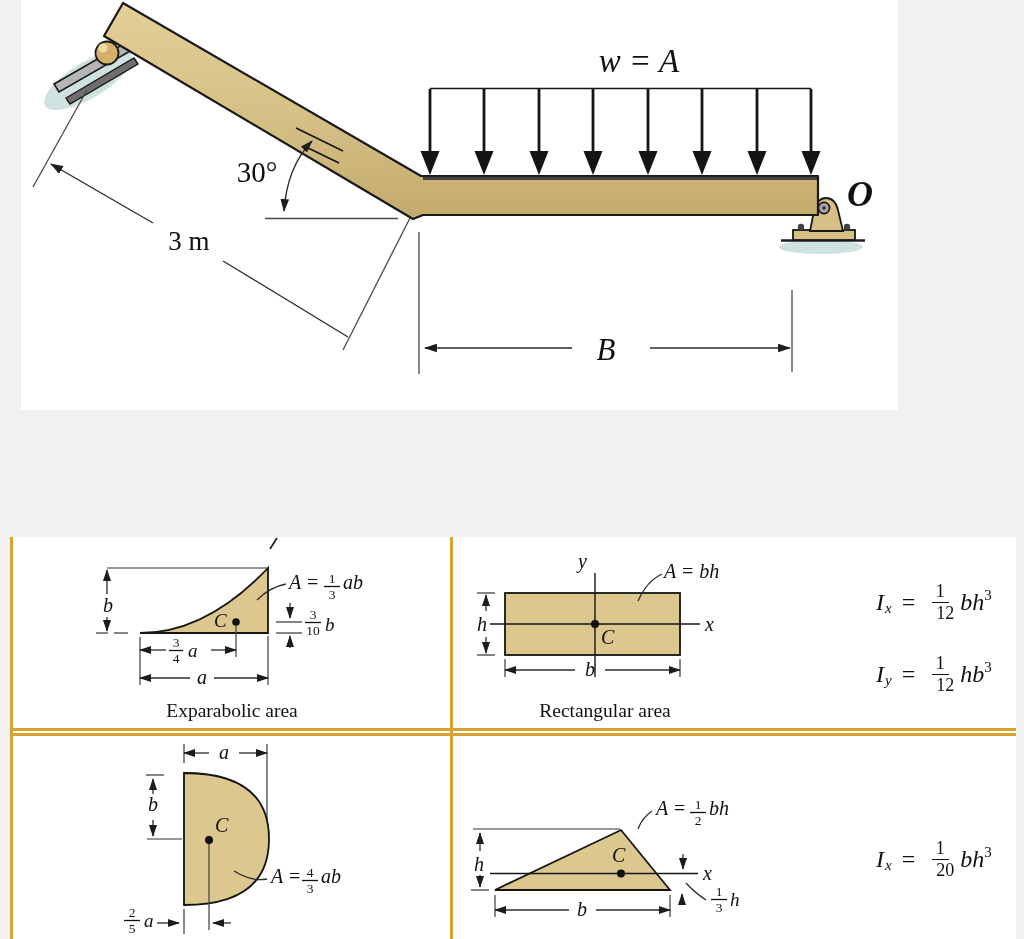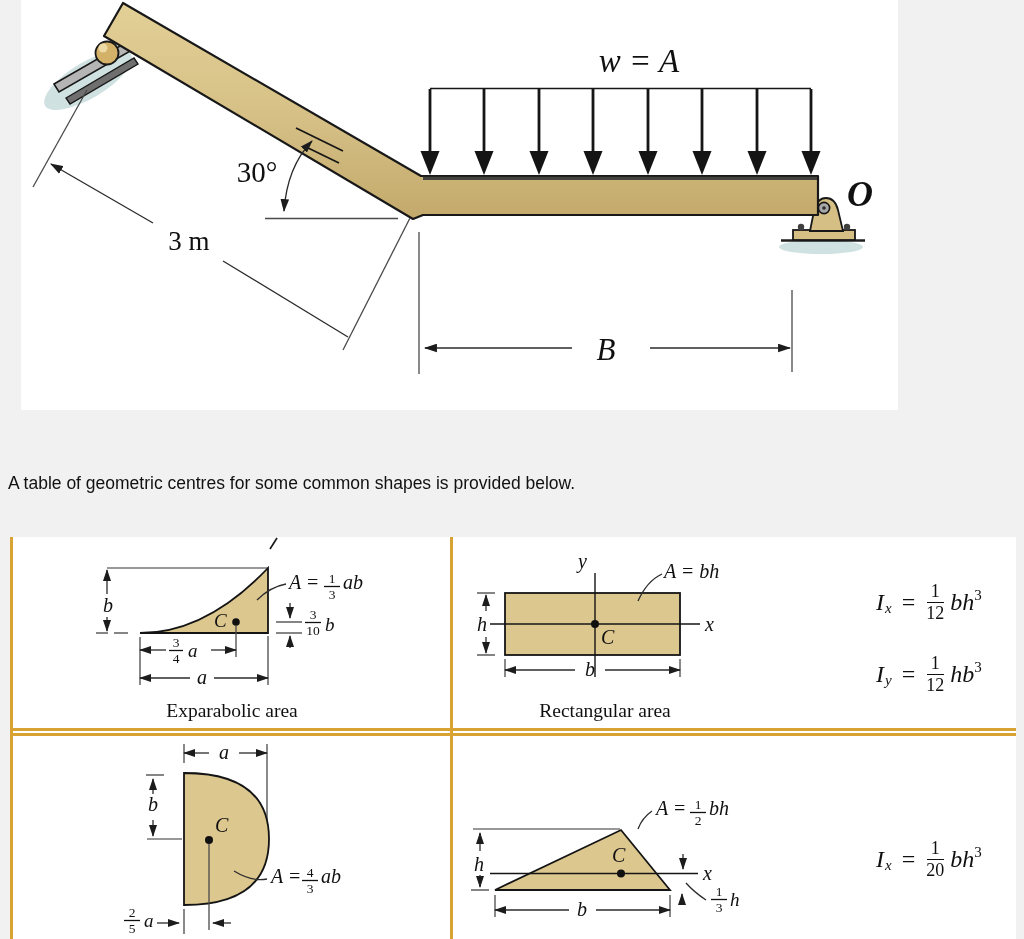--- a/index.html
+++ b/index.html
@@ -19,21 +19,21 @@
   .tick{stroke:#333;stroke-width:1.2;fill:none;}
   .shp{fill:#dcc78f;stroke:#141414;stroke-width:1.8;}
   .axis{stroke:#141414;stroke-width:1.4;fill:none;}
   .fbar{stroke:#101010;stroke-width:1.3;}
   .cdot{fill:#101010;}
   .formula{position:absolute;display:flex;align-items:center;font-family:"Liberation Serif",serif;color:#101010;font-size:24px;font-style:italic;}
   .fsub{font-size:15px;margin:12px 3px 0 1px;}
   .feq{margin:0 7px;font-style:normal;}
   .ffrac{display:flex;flex-direction:column;align-items:center;font-style:normal;font-size:18px;line-height:1.15;margin-right:2px;}
   .fnum{padding:0 4px;border-bottom:1.5px solid #101010;}
-  .fden{padding:0 4px;}
+  .fden{padding:0 4px;margin-left:10px;}
   .fsup{font-size:15px;margin-bottom:14px;font-style:normal;}
 </style>
 </head>
 <body>
 
 <div id="page">
 
   <div id="figure-panel">
     <svg width="877" height="410" viewBox="0 0 877 410">
       <defs>
@@ -107,21 +107,20 @@
       <line x1="629" y1="348" x2="769" y2="348" class="dl" marker-end="url(#da)"></line>
 
       <text x="618" y="72" class="it" font-size="33" text-anchor="middle">w = A</text>
       <text x="826" y="206" class="it" font-size="36" font-weight="bold">O</text>
       <text x="236" y="182" class="rm" font-size="29" text-anchor="middle">30°</text>
       <text x="168" y="250" class="rm" font-size="27" text-anchor="middle">3 m</text>
       <text x="585" y="360" class="it" font-size="31" text-anchor="middle">B</text>
     </svg>
   </div>
 
-  <div id="note">A table of geometric centres for some common shapes is provided below.</div>
 
   <div id="table-panel">
 
     <svg class="cellsvg" style="left:0;top:0" width="440" height="191" viewBox="0 0 440 191">
       <defs>
         <marker id="da2" viewBox="0 0 12 8" refX="11" refY="4" markerWidth="12" markerHeight="8" orient="auto-start-reverse" markerUnits="userSpaceOnUse">
           <path d="M0,0 L12,4 L0,8 Z" fill="#1c1c1c"></path>
         </marker>
       </defs>
       <line x1="97" y1="31" x2="258" y2="31" class="tick"></line>

